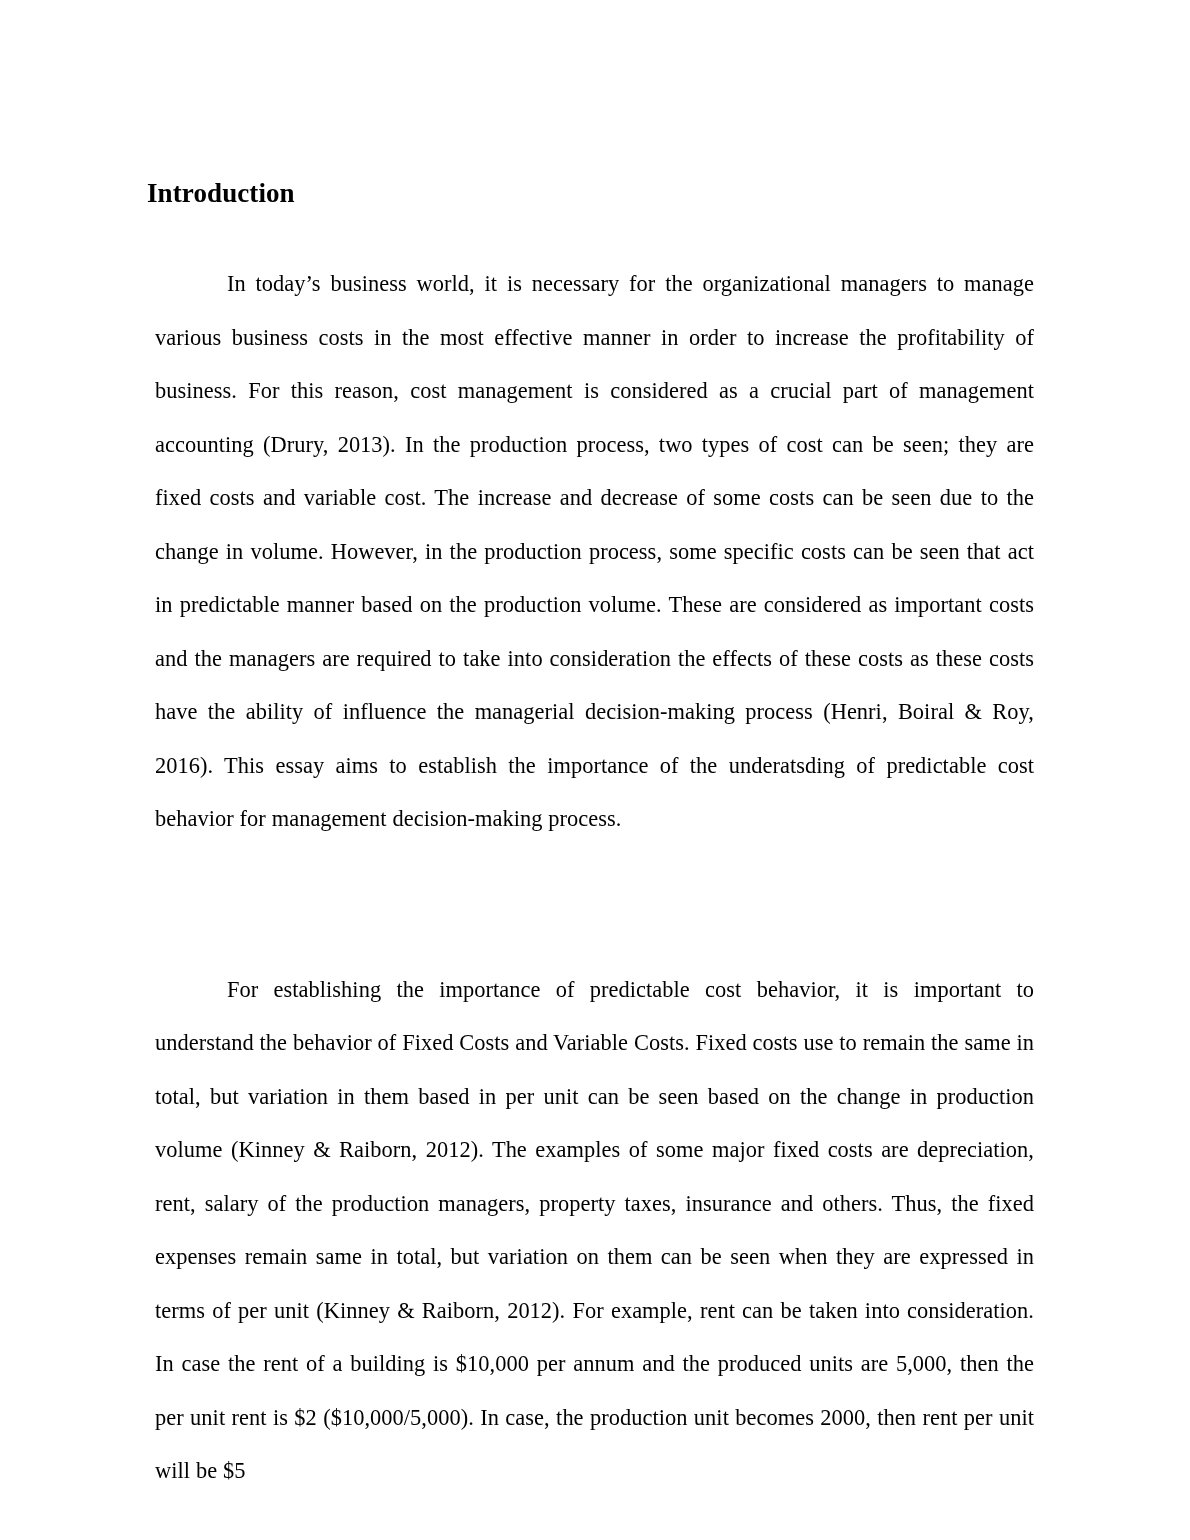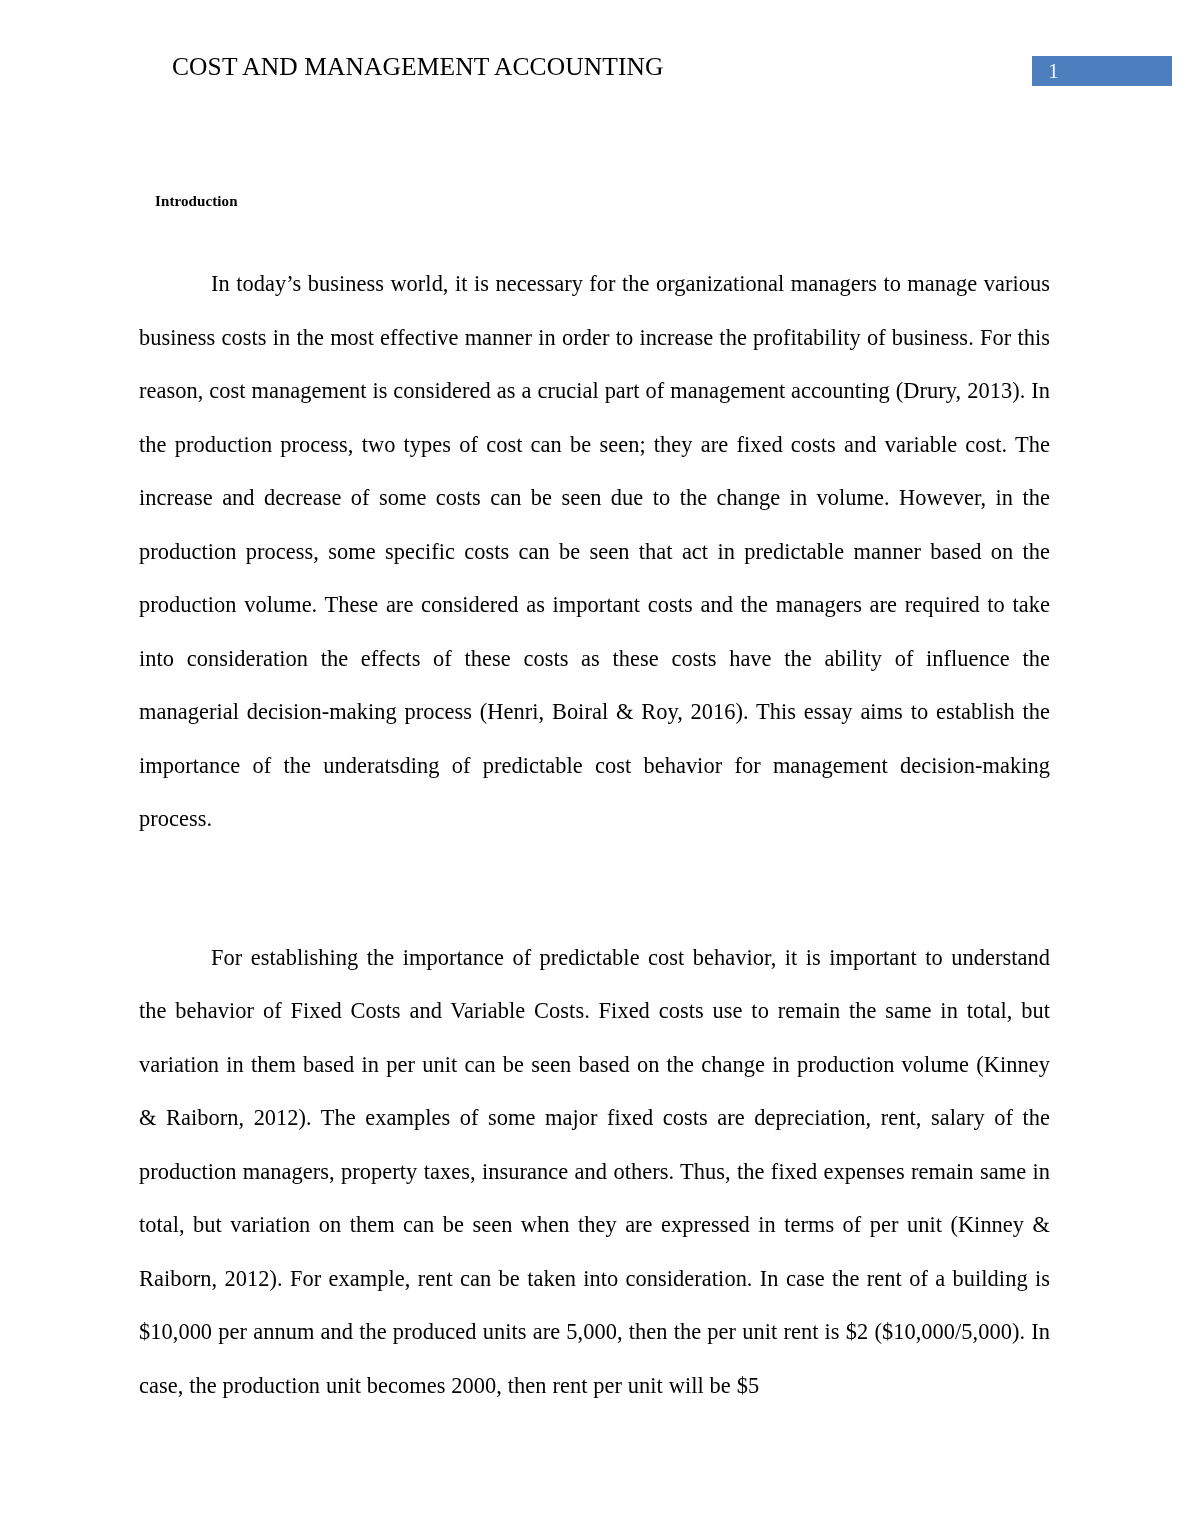--- a/index.html
+++ b/index.html
@@ -55,55 +55,49 @@
 
   
   .body-col {
     position: absolute;
     left: 139px;
     top: 170px;
     width: 911px;
   }
 
   h2.section-heading {
-    margin: 16px;
-    font-size: 15px;
+    margin: 8px;
+    font-size: 27px;
     line-height: 30px;
     font-weight: bold;
     letter-spacing: 0.1px;
   }
 
   p.body-para {
-    margin: 0;
+    margin: 16px;
     font-size: 22.4px;
     line-height: 53.5px;
     text-align: justify;
     text-justify: inter-word;
     letter-spacing: 0.05px;
     word-spacing: 0.2px;
   }
   p.body-para.indented {
     text-indent: 72px;
   }
 
   .gap-after-heading { height: 25px; }
   .gap-between-sections { height: 62px; }
   .gap-after-heading-2 { height: 23px; }
 </style>
 </head>
 <body>
 
 <div class="page">
 
-  <div class="running-header">
-    <div class="header-title">COST AND MANAGEMENT ACCOUNTING</div>
-    <div class="page-number-badge" style="background: rgb(77, 127, 190);">
-      <span class="page-number" style="color: rgb(238, 243, 250);">1</span>
-    </div>
-  </div>
 
   <div class="body-col">
 
     <h2 class="section-heading">Introduction</h2>
     <div class="gap-after-heading"></div>
     <p class="body-para indented">In today’s business world, it is necessary for the organizational managers to manage various business costs in the most effective manner in order to increase the profitability of business. For this reason, cost management is considered as a crucial part of management accounting (Drury, 2013). In the production process, two types of cost can be seen; they are fixed costs and variable cost. The increase and decrease of some costs can be seen due to the change in volume. However, in the production process, some specific costs can be seen that act in predictable manner based on the production volume. These are considered as important costs and the managers are required to take into consideration the effects of these costs as these costs have the ability of influence the managerial decision-making process (Henri, Boiral &amp; Roy, 2016). This essay aims to establish the importance of the underatsding of predictable cost behavior for management decision-making process.</p>
 
     <div class="gap-between-sections"></div>
 
     <div class="gap-after-heading-2"></div>

